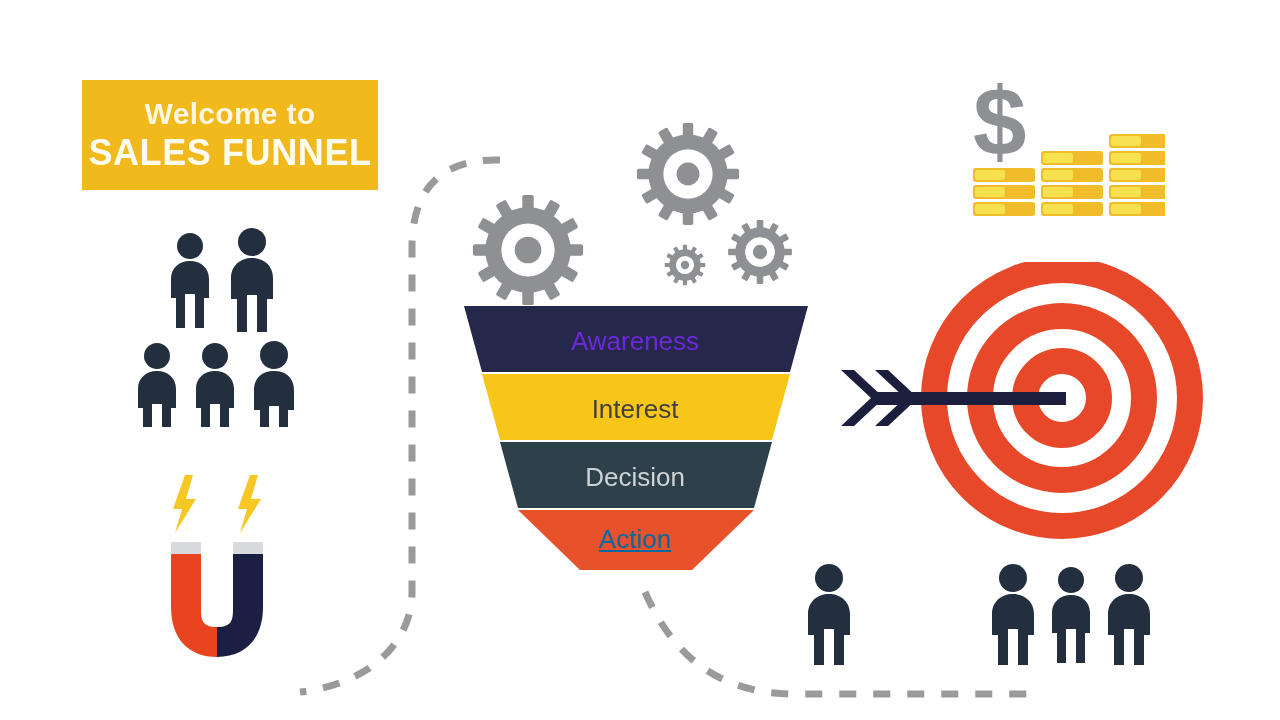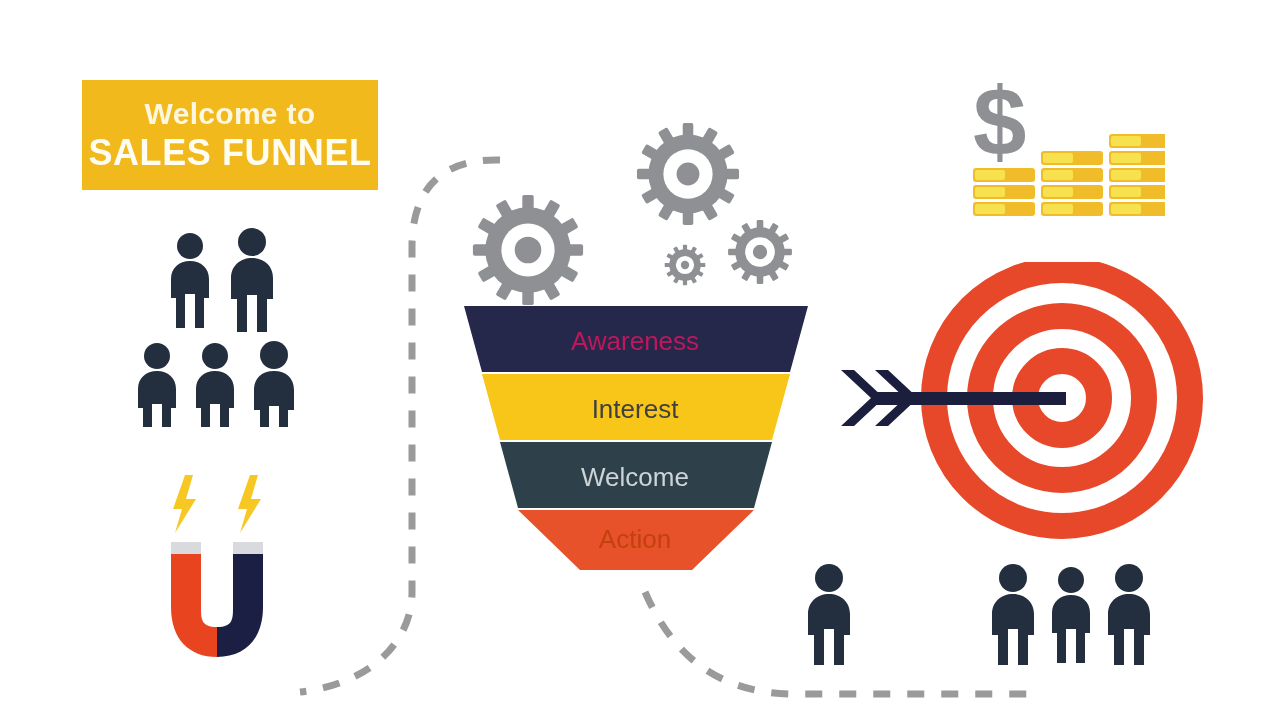--- a/index.html
+++ b/index.html
@@ -157,24 +157,24 @@
 
       <polygon points="9,4 353,4 335,70 27,70" fill="#25284b"></polygon>
 
       <polygon points="27,72 335,72 317,138 45,138" fill="#f8c519"></polygon>
 
       <polygon points="45,140 317,140 299,206 63,206" fill="#2e4049"></polygon>
 
       <polygon points="63,208 299,208 237,268 125,268" fill="#e8522b"></polygon>
     </svg>
 
-    <div class="funnel-label" style="top:24px;color:#be185d;">Awareness</div>
+    <div class="funnel-label" style="top:24px;color:#6d28d9;">Awareness</div>
     <div class="funnel-label" style="top:92px;color:#404040;">Interest</div>
-    <div class="funnel-label" style="top:160px;color:#cdd4d8;">Welcome</div>
-    <div class="funnel-label" style="top:222px;color:#c2410c;">Action</div>
+    <div class="funnel-label" style="top:160px;color:#cdd4d8;">Decision</div>
+    <div class="funnel-label" style="top:222px;color:#0369a1;text-decoration:underline;">Action</div>
   </div>
 
   <svg class="abs svgbox" style="left:965px;top:45px;" width="200" height="145">
 
     <g fill="#8e9094">
       <text x="8" y="78" font-family="Liberation Sans, sans-serif" font-size="96" font-weight="bold" fill="#8e9094">$</text>
     </g>
 
     <g transform="translate(8,91)">
       <g>

